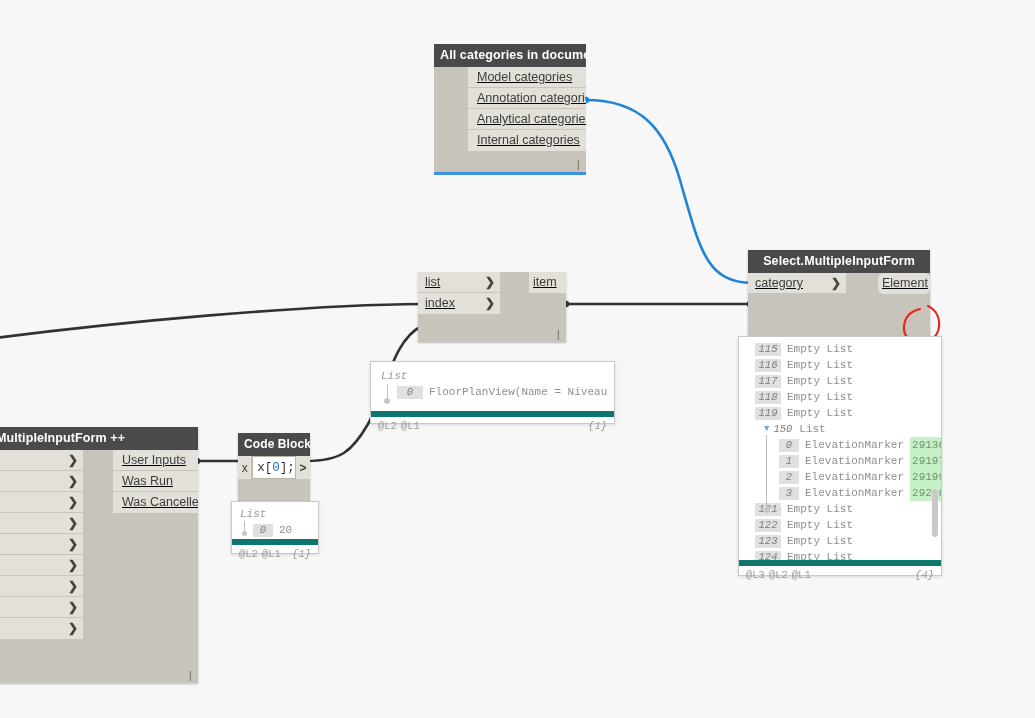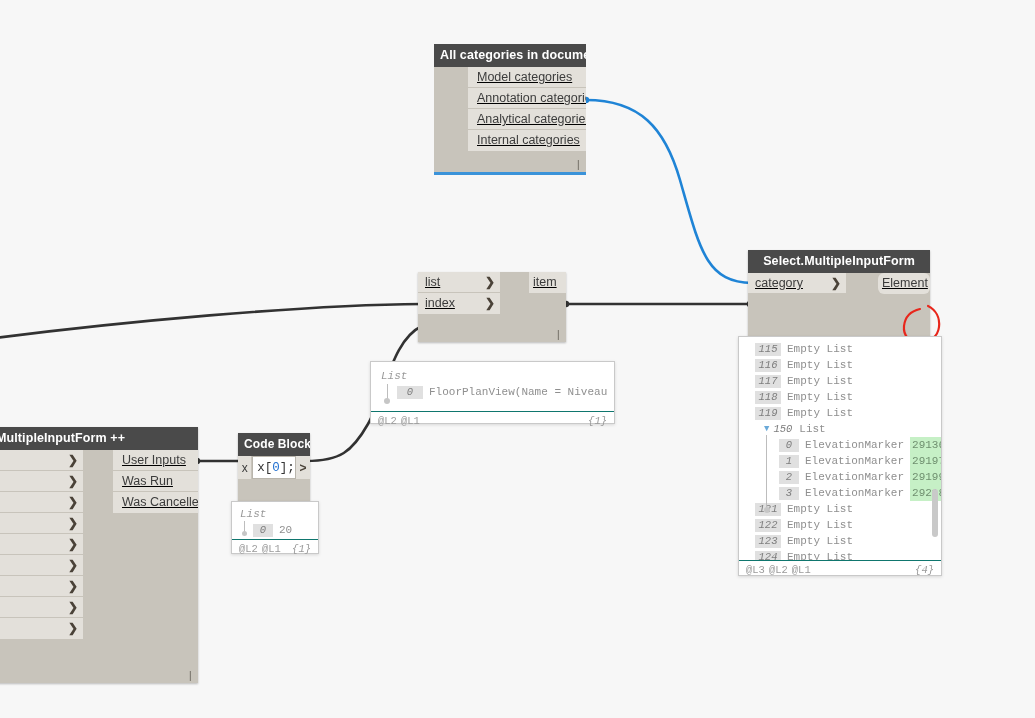--- a/index.html
+++ b/index.html
@@ -85,21 +85,21 @@
     background:#ffffff;
     border:1px solid #c9c9c9;
     box-sizing:border-box;
     box-shadow:0 1px 3px rgba(0,0,0,.13);
     font-family:"Liberation Mono","DejaVu Sans Mono",monospace;
     font-size:11px;
     color:#8c8c8c;
   }
   .preview .pvbody{overflow:hidden;position:relative;}
   .preview .pvfoot{
-    border-top:1px solid #0f766e;
+    border-top:6px solid #0f766e;
     height:19px;line-height:19px;
     padding:0 7px;
     display:flex;justify-content:space-between;
     color:#9b9b9b;font-size:10.5px;
   }
   .preview .pvfoot .levels span{margin-right:4px;}
   .preview .pvfoot .count{font-style:italic;color:#9b9b9b;}
   .row{height:16px;line-height:16px;white-space:nowrap;display:flex;align-items:center;}
   .idx{
     background:#e0e0e0;color:#7d7d7d;

